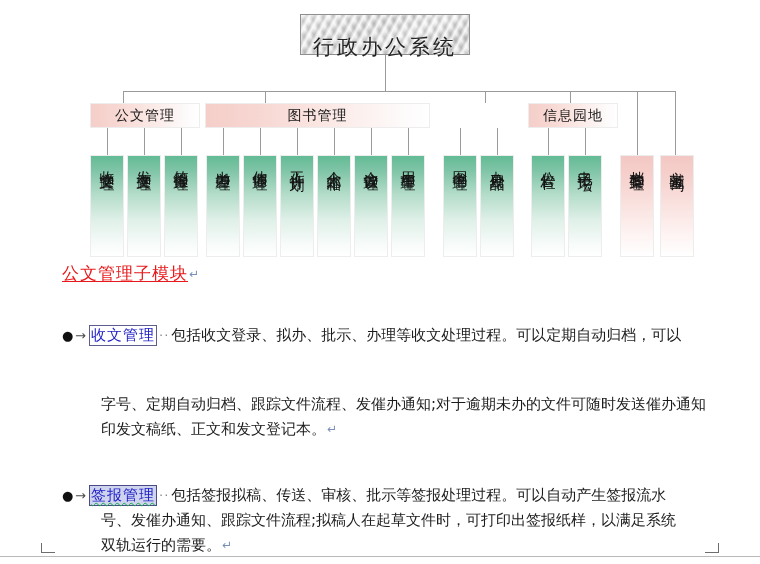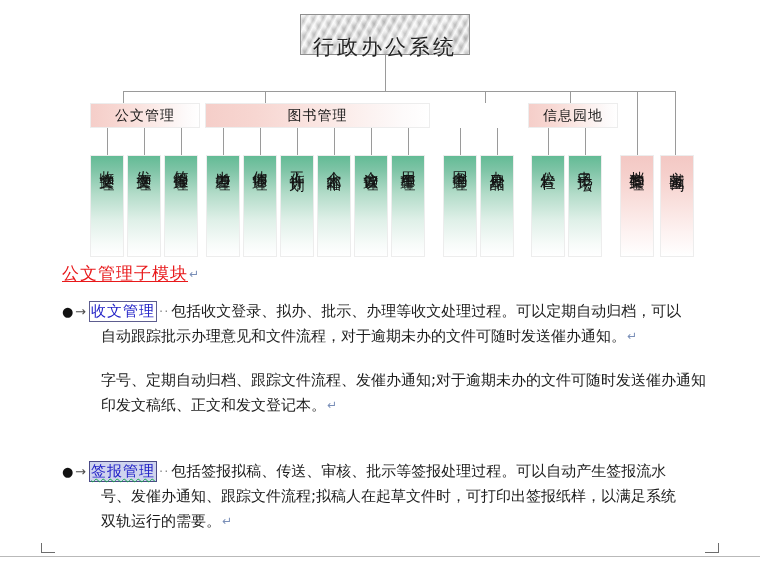--- a/index.html
+++ b/index.html
@@ -114,21 +114,21 @@
     text-decoration-color: #e8191b;
     text-underline-offset: 2px;
   }
   .pilcrow {
     color: #7a8fb8;
     font-size: 12px;
     vertical-align: 1px;
     padding-left: 1px;
   }
 
-  .para { position: absolute; left: 62px; white-space: nowrap; }
+  .para { position: absolute; left: 62px; white-space: nowrap; margin-top: 24px; }
   .line { height: 25px; line-height: 25px; font-size: 15px; color: #1c1c1c; white-space: nowrap; }
   .line.indent { padding-left: 39px; }
 
   .bullet {
     display: inline-block;
     width: 13px;
     color: #111;
     font-size: 13px;
   }
   .tabarrow {
@@ -262,23 +262,20 @@
   <div id="doc">
 
     <div class="heading">
       <span class="ul">公文管理子模块</span><span class="pilcrow">↵</span>
     </div>
 
     <div class="para" style="top:41px;">
       <div class="line">
         <span class="bullet">●</span><span class="tabarrow">→</span><span class="term">收文管理</span><span class="dots">··</span><span>包括收文登录、拟办、批示、办理等收文处理过程。可以定期自动归档，可以</span>
       </div>
-      <div class="line indent">
-        <span>自动跟踪批示办理意见和文件流程，对于逾期未办的文件可随时发送催办通知。</span><span class="pilcrow">↵</span>
-      </div>
     </div>
 
     <div class="para" style="top:110px;">
       <div class="line indent">
         <span>字号、定期自动归档、跟踪文件流程、发催办通知;对于逾期未办的文件可随时发送催办通知</span>
       </div>
       <div class="line indent">
         <span>印发文稿纸、正文和发文登记本。</span><span class="pilcrow">↵</span>
       </div>
     </div>

